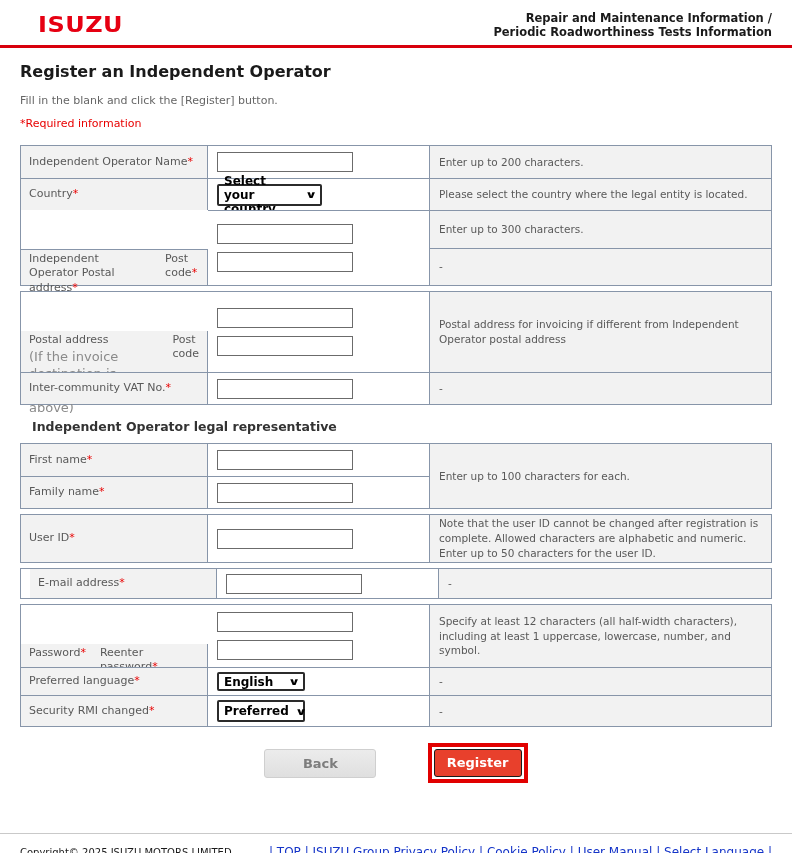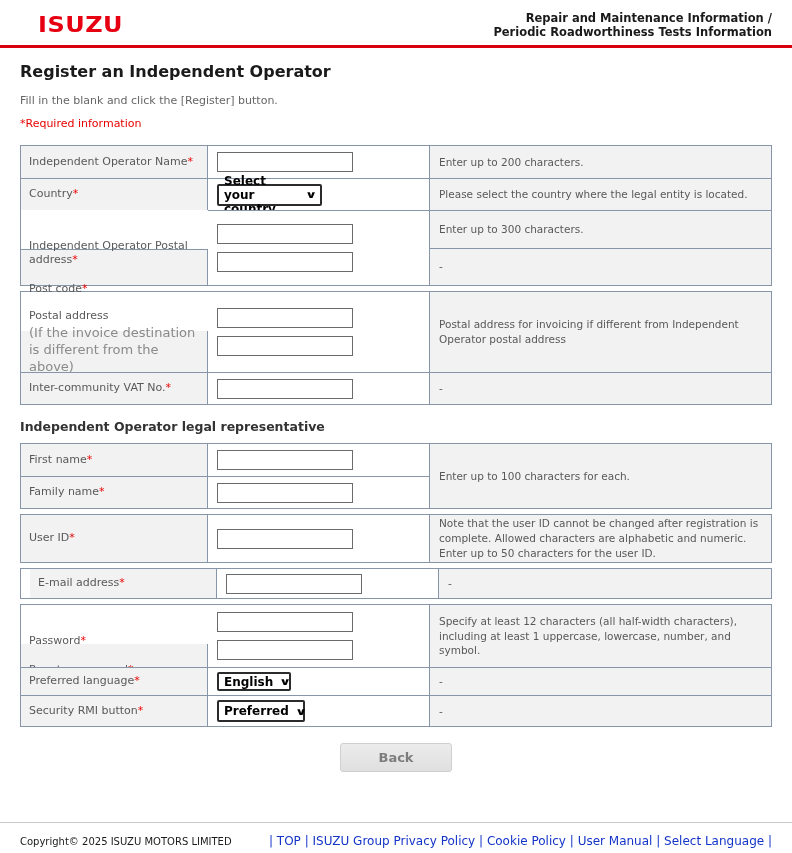--- a/index.html
+++ b/index.html
@@ -18,39 +18,39 @@
   }
   .header-title {
     position:absolute; right:20px; top:11px; text-align:right;
     font-size:11.5px; font-weight:bold; color:#1a1a1a; line-height:1.25;
   }
   
   .main { padding:0 20px; }
   .page-title { margin-top:14px; font-size:16px; font-weight:bold; color:#1a1a1a; }
   .instruction { margin-top:13px; font-size:11px; color:#666; }
   .required-note { margin-top:10px; margin-bottom:15px; font-size:11px; color:#e80000; }
-  .section-title { margin:14px 0 9px; font-size:12.5px; font-weight:bold; color:#333; }
+  .section-title { margin:14px 12px 9px; font-size:12.5px; font-weight:bold; color:#333; }
   
   .tbl {
     width:752px; border:1px solid #8795a9; background:#fff;
     display:grid; grid-template-columns:187px 222px 1fr;
     margin-bottom:5px;
   }
   .gA { grid-template-rows:32px 32px 75px; }
   .gB { grid-template-rows:80px 32px; }
   .gC { grid-template-rows:32px 32px; }
   .gD { grid-template-rows:47px; }
   .gE { grid-template-rows:29px;padding-left:9px; }
   .gF { grid-template-rows:62px 28px 31px; }
   .lc {
     background:#f2f2f2; border-right:1px solid #8795a9;
     display:flex; align-items:center; padding:2px 8px;
     font-size:11px; color:#595959; line-height:1.3;
   }
-  .lc.stack { flex-direction:column; align-items:flex-start; justify-content:center; gap:14px;margin-top:39px; }
+  .lc.stack { align-items:flex-start; justify-content:center; gap:14px;margin-top:39px; }
   .lc .hint { font-size:13px; color:#8a8a8a; line-height:1.3; margin-top:2px; }
   .ic {
     background:#fff; border-right:1px solid #8795a9;
     display:flex; flex-direction:column; justify-content:center;
     align-items:flex-start; padding:4px 9px; gap:8px;
   }
   .nc {
     background:#f2f2f2; display:flex; align-items:center;
     padding:2px 9px; font-size:10.5px; color:#595959; line-height:1.4;
   }
@@ -65,21 +65,21 @@
     border:1.5px solid #6b6b6b; border-radius:0;
     font-size:11px; padding:0 3px; color:#000;
   }
   .sel {
     display:inline-flex; align-items:center; justify-content:space-between;
     height:22px; background:#fff; border:2px solid #2b2b2b; border-radius:2px;
     padding:0 5px; font-size:12px; font-weight:bold; color:#000; cursor:default;
   }
   .sel .chev { font-size:10px; font-weight:bold; margin-left:8px; transform:scaleX(1.5); }
   .sel-country { width:105px; }
-  .sel-lang { width:74px; }
+  .sel-lang { width:88px; }
   .sel-perm { width:88px; }
   
   .btn-row { margin-top:16px; text-align:center; }
   .btn-back {
     display:inline-block; width:112px; height:29px; line-height:27px;
     background:linear-gradient(#ececec,#dfdfdf); border:1px solid #cfcfcf;
     border-radius:3px; font-size:13px; font-weight:bold; color:#7d7d7d;
     text-align:center; vertical-align:middle; cursor:pointer;
   }
   .register-ring {
@@ -228,32 +228,35 @@
     </div>
     <div class="ic bt">
       <span class="sel sel-lang">
         <span>English</span>
         <span class="chev">∨</span>
       </span>
     </div>
     <div class="nc bt">-</div>
 
     <div class="lc bt">
-      <span><span>Security RMI button</span><span class="req">*</span></span>
+      <span><span>Security RMI changed</span><span class="req">*</span></span>
     </div>
     <div class="ic bt">
       <span class="sel sel-perm">
         <span>Preferred</span>
         <span class="chev">∨</span>
       </span>
     </div>
     <div class="nc bt">-</div>
   </div>
 
   <div class="btn-row">
     <span class="btn-back">Back</span>
+    <span class="register-ring">
+      <span class="btn-register">Register</span>
+    </span>
   </div>
 </div>
 
 <div class="footer">
   <span class="copyright">Copyright© 2025 ISUZU MOTORS LIMITED</span>
   <span class="footer-links"><span class="sep"> | </span><a>TOP</a><span class="sep"> | </span><a>ISUZU Group Privacy Policy</a><span class="sep"> | </span><a>Cookie Policy</a><span class="sep"> | </span><a>User Manual</a><span class="sep"> | </span><a>Select Language</a><span class="sep"> | </span></span>
 </div>
 
 </body></html>

